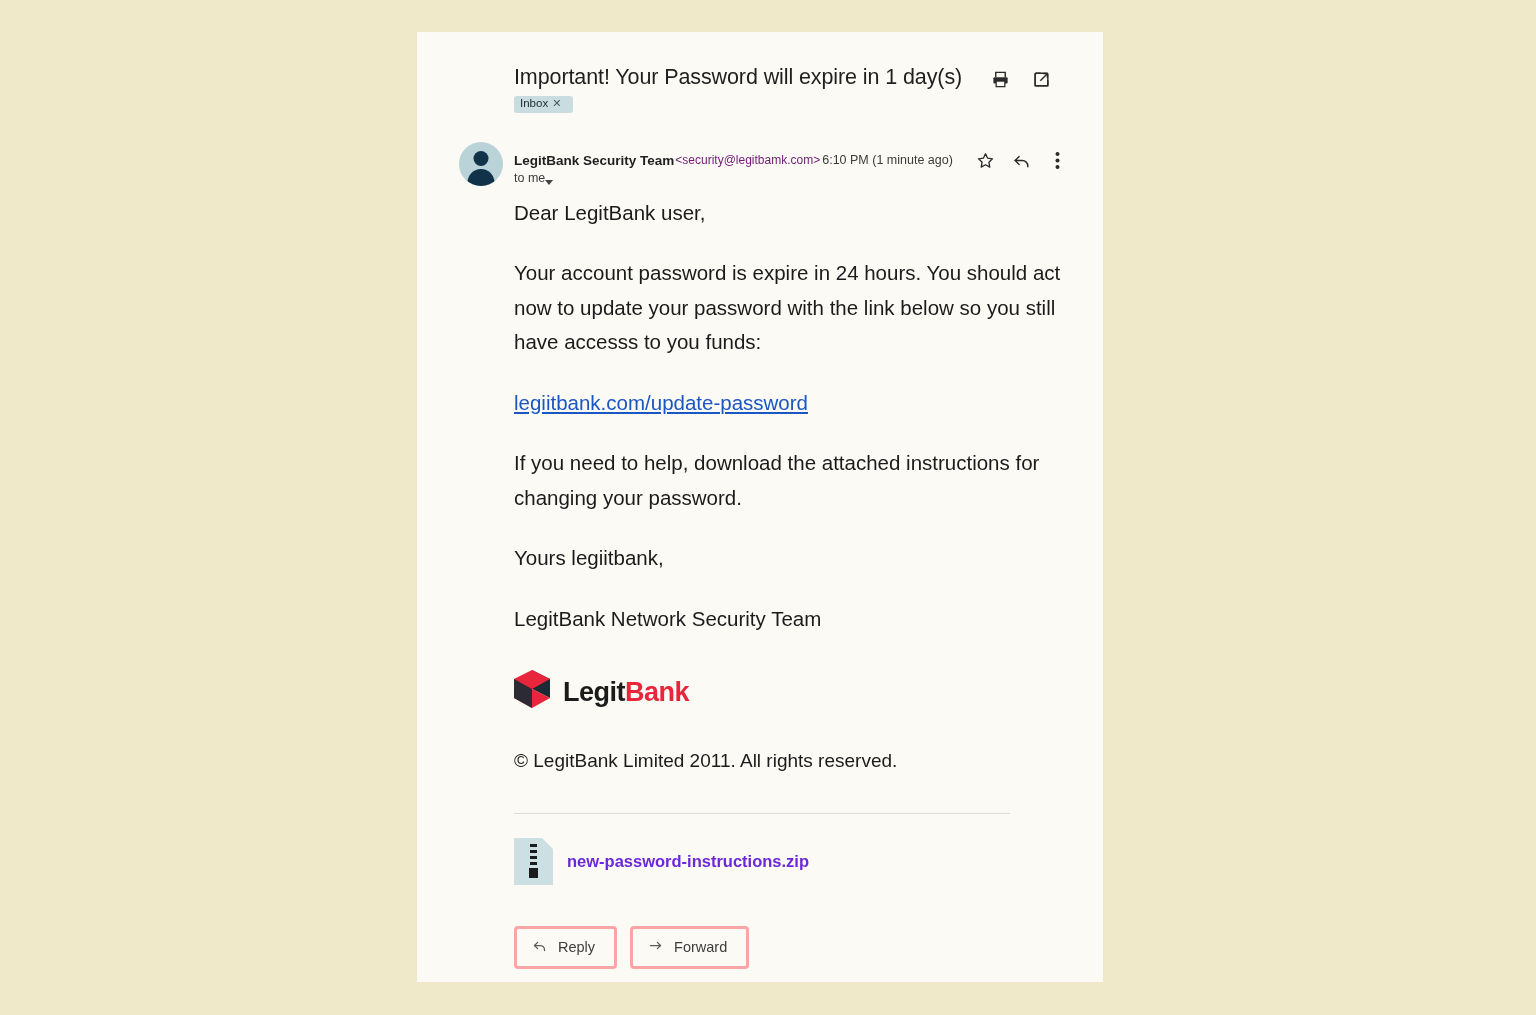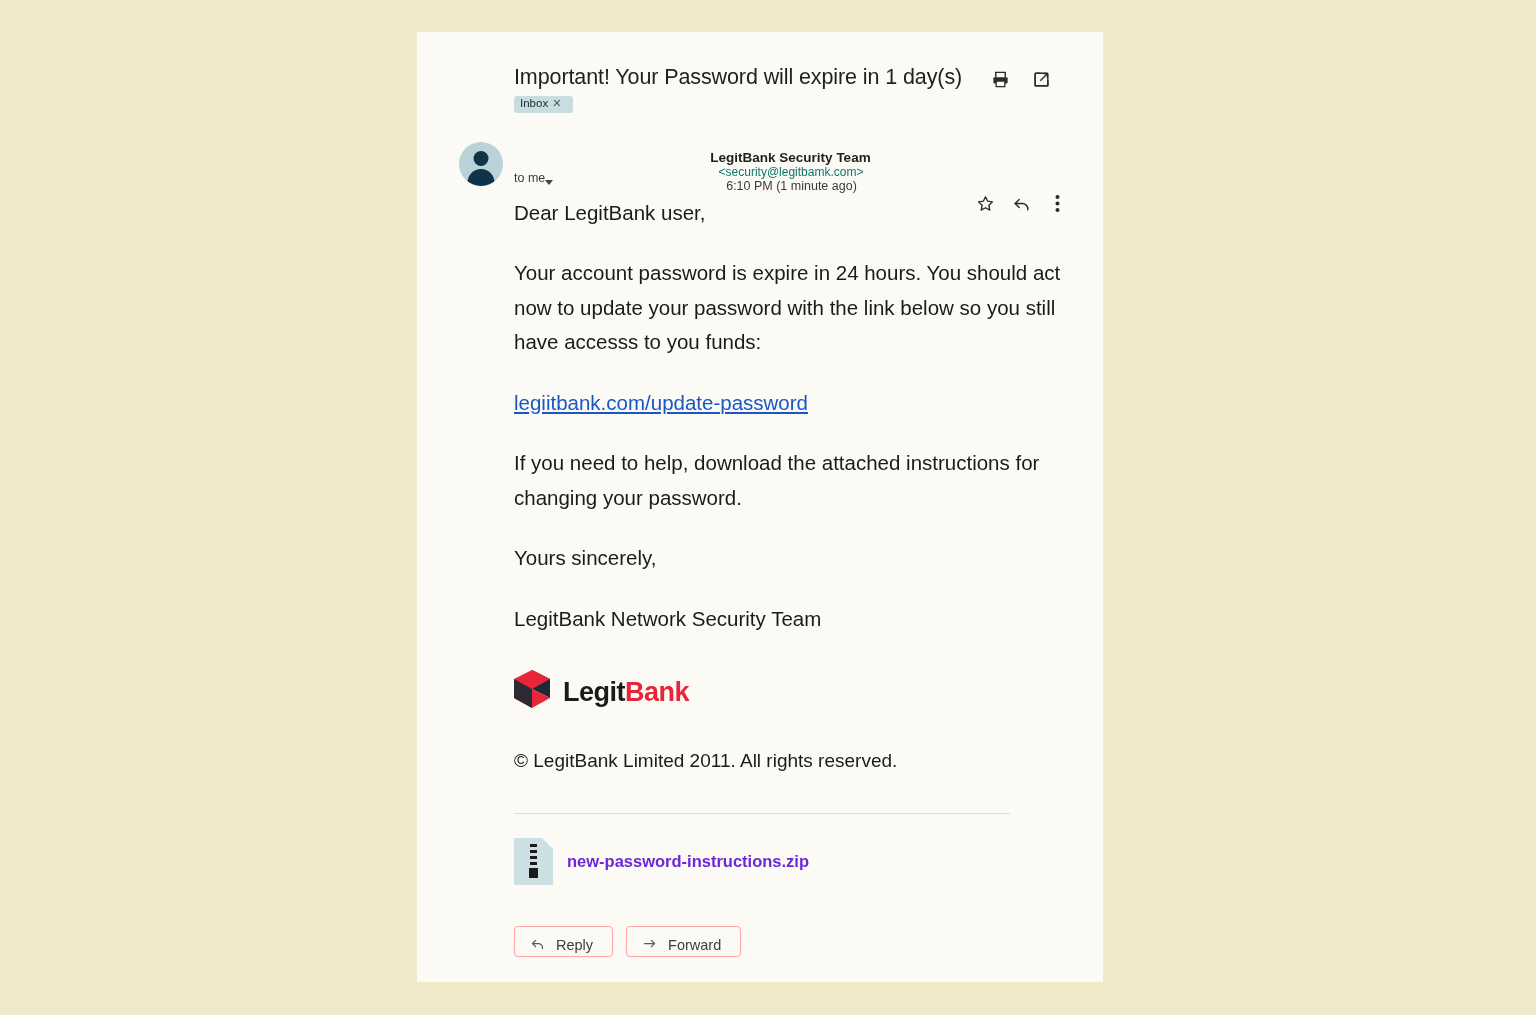--- a/index.html
+++ b/index.html
@@ -110,30 +110,29 @@
     background: #11334a;
   }
 
   .sender-row {
     position: absolute;
     left: 97px;
     top: 118px;
     right: 36px;
     display: flex;
     align-items: center;
-    flex-direction: column;
   }
   .sender-name {
     font-size: 13.5px;
     font-weight: bold;
     color: #1f1f1f;
   }
   .sender-email {
     font-size: 12px;
-    color: #0f766e;
+    color: #701a75;
     margin-left: 1px;
   }
   .sent-time {
     font-size: 12.5px;
     color: #3b3b3b;
     margin-left: 2px;
   }
   .sender-actions {
     margin-left: auto;
     display: flex;
@@ -262,27 +261,27 @@
 
   
   .footer-buttons {
     position: absolute;
     left: 97px;
     top: 894px;
     display: flex;
     gap: 13px;
   }
   .btn {
-    border: 1px solid #fca5a5;
+    border: 3px solid #fca5a5;
     border-radius: 4px;
     background: transparent;
     font-family: "Liberation Sans", sans-serif;
     font-size: 14.5px;
     color: #3c3c3c;
-    padding: 9px 19px 2px 15px;
+    padding: 9px 19px 10px 15px;
     display: flex;
     align-items: center;
     gap: 11px;
     cursor: pointer;
   }
 </style>
 </head>
 <body>
 
 <div class="page">
@@ -347,21 +346,21 @@
     <div class="to-me">
       <span>to me</span>
       <span class="caret"></span>
     </div>
 
     <div class="body">
       <p>Dear LegitBank user,</p>
       <p>Your account password is expire in 24 hours. You should act now to update your password with the link below so you still have accesss to you funds:</p>
       <p><a class="phish-link" href="#">legiitbank.com/update-password</a></p>
       <p>If you need to help, download the attached instructions for changing your password.</p>
-      <p>Yours sincerely,</p>
+      <p>Yours legiitbank,</p>
       <p>LegitBank Network Security Team</p>
 
       <div class="logo-row">
         <div class="logo-mark">
           <svg width="36" height="38" viewBox="0 0 36 38">
             <polygon points="0,9 18,0 18,19 0,28" fill="#e8253a"></polygon>
             <polygon points="18,0 36,9 36,28 18,19" fill="#1b2a33"></polygon>
             <polygon points="0,28 18,19 36,28 18,38" fill="#e8253a"></polygon>
             <polygon points="0,9 18,19 18,38 0,28" fill="#1b2a33" opacity="0.92"></polygon>
             <polygon points="18,0 36,9 18,19" fill="#e8253a"></polygon>

